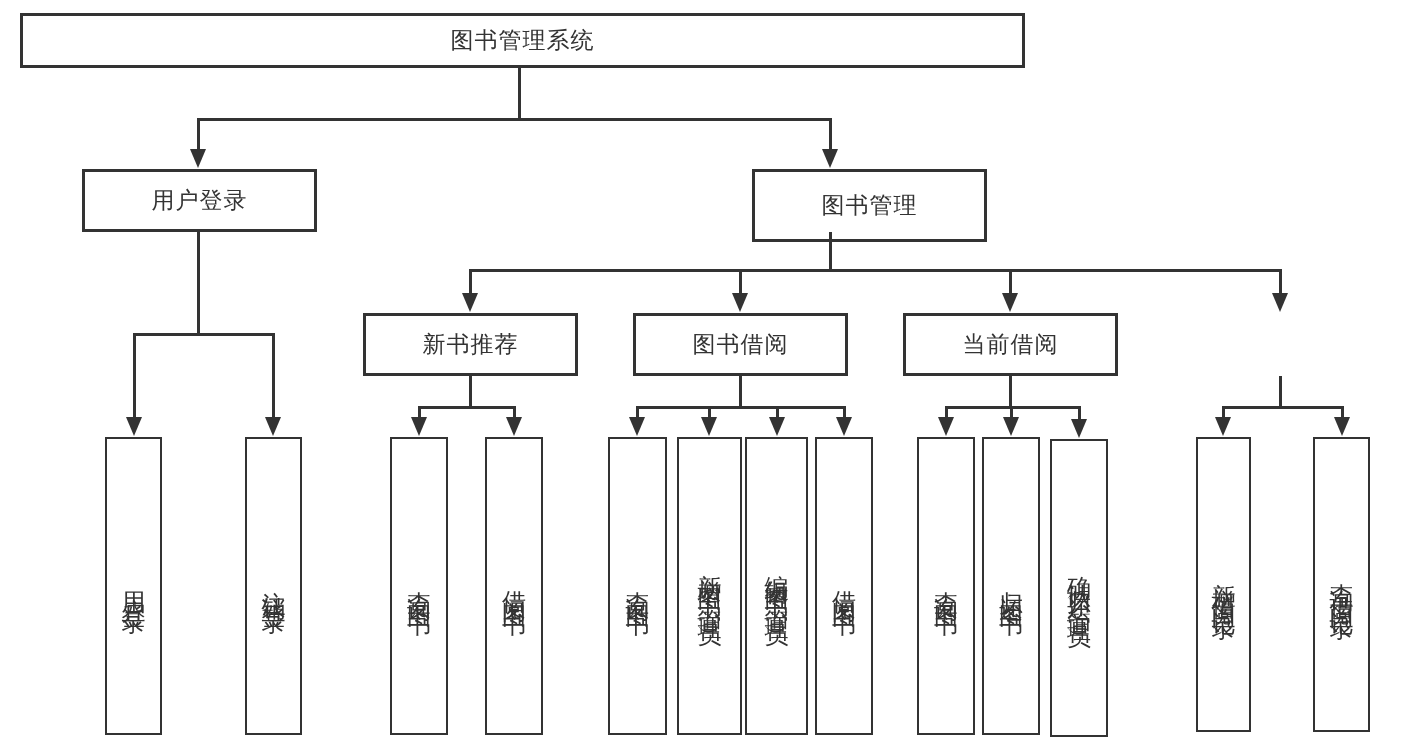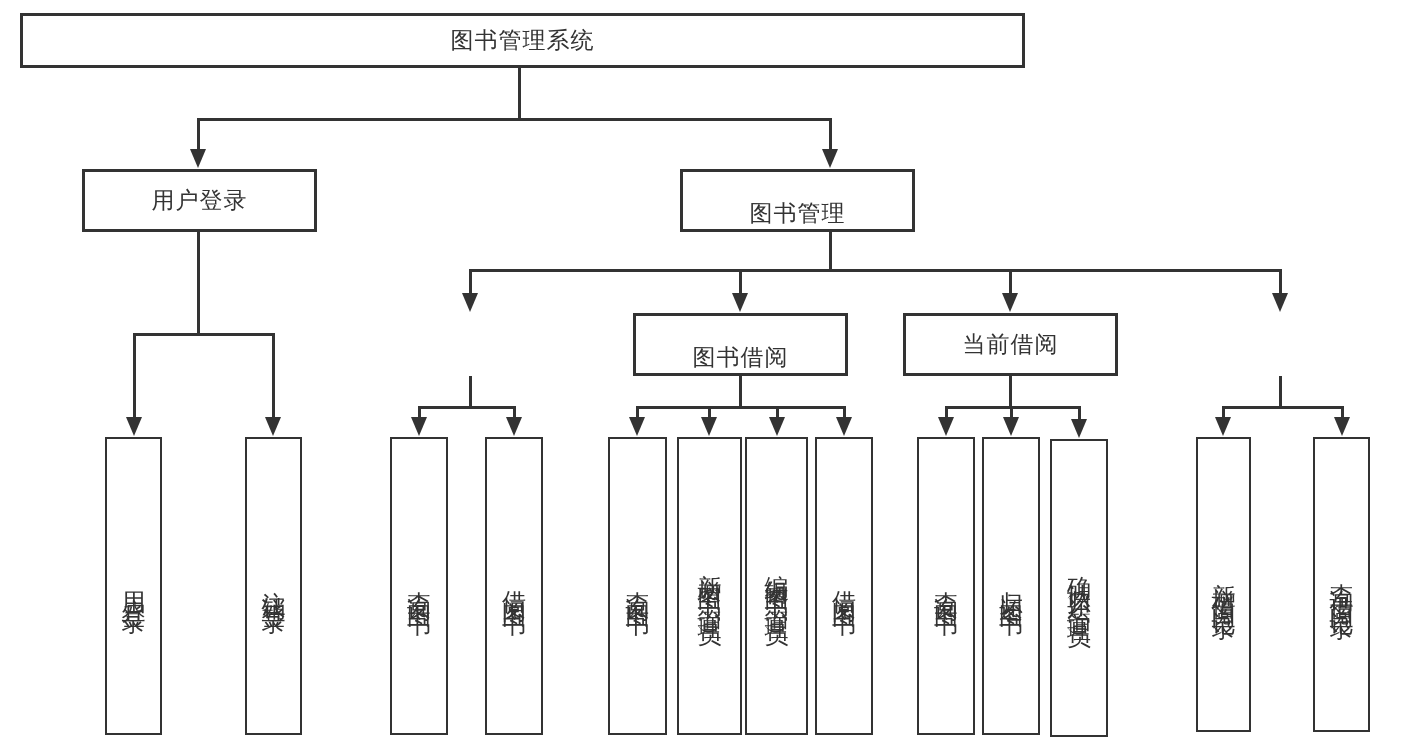--- a/index.html
+++ b/index.html
@@ -55,24 +55,27 @@
 <body>
 
 <div id="diagram" style="--line: #333333; --text: #333333; --bg: #ffffff; --wm: #c9c9c9;">
 
   <div class="node h" style="left: 20px; top: 13px; width: 1005px; height: 55px;">
       <span class="lbl">图书管理系统</span>
     </div>
   <div class="node h" style="left: 82px; top: 169px; width: 235px; height: 63px;">
       <span class="lbl">用户登录</span>
     </div>
-  <div class="node h" style="left: 680px; top: 169px; width: 235px; height: 63px; align-items: flex-end;">
+  <div class="node h" style="left: 752px; top: 169px; width: 235px; height: 73px;">
       <span class="lbl">图书管理</span>
     </div>
-  <div class="node h" style="left: 633px; top: 313px; width: 215px; height: 63px; align-items: flex-end;">
+  <div class="node h" style="left: 363px; top: 313px; width: 215px; height: 63px;">
+      <span class="lbl">新书推荐</span>
+    </div>
+  <div class="node h" style="left: 633px; top: 313px; width: 215px; height: 63px;">
       <span class="lbl">图书借阅</span>
     </div>
   <div class="node h" style="left: 903px; top: 313px; width: 215px; height: 63px;">
       <span class="lbl">当前借阅</span>
     </div>
   <div class="node v" style="left: 105px; top: 437px; width: 57px; height: 298px;">
       <span class="lbl">用户登录</span>
     </div>
   <div class="node v" style="left: 245px; top: 437px; width: 57px; height: 298px;">
       <span class="lbl">注销登录</span>

